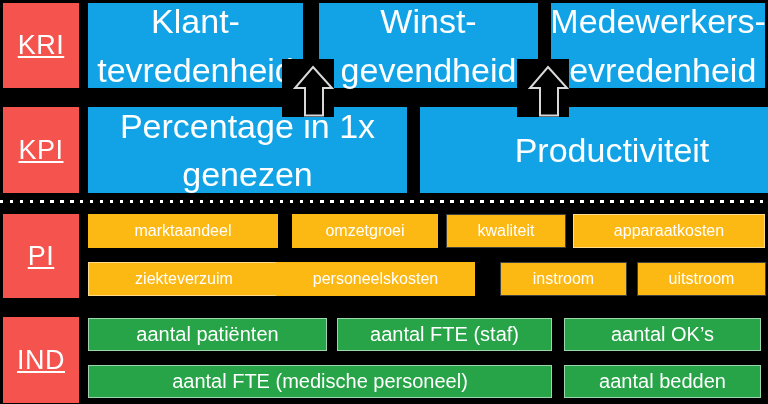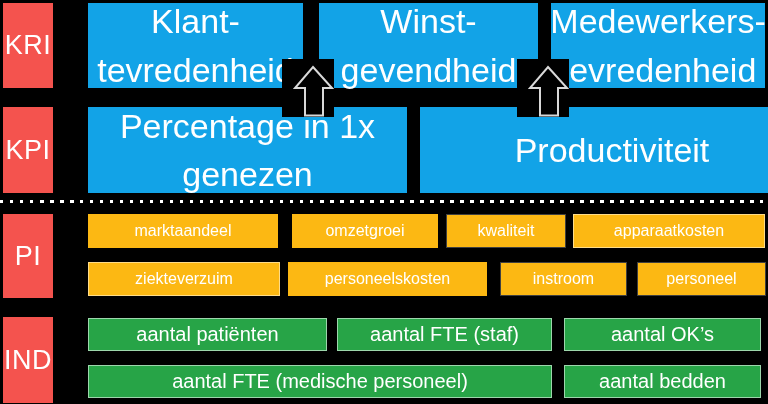--- a/index.html
+++ b/index.html
@@ -2,23 +2,23 @@
 <html style="--background: #000000; --red: #F4534E; --blue: #12A3E7; --amber: #FCB813; --green: #27A447; --text: #FFFFFF; --arrow-outline: #D9D9D9; --separator: #FFFFFF;"><head>
 <meta charset="utf-8">
 <style>
   html,body{margin:0;padding:0;background:#000;}
   .canvas{
     position:relative;width:768px;height:404px;background:var(--background,#000);
     overflow:hidden;font-family:"Liberation Sans",sans-serif;
     -webkit-font-smoothing:antialiased;
   }
   .tag{
-    position:absolute;left:3px;width:50px;background:var(--red,#F4534E);
+    position:absolute;left:3px;width:76px;background:var(--red,#F4534E);
     color:#fff;display:flex;align-items:center;justify-content:center;
-    font-size:27px;letter-spacing:.5px;
+    font-size:27px;letter-spacing:.5px;text-decoration:underline;
   }
   .box{
     position:absolute;display:flex;align-items:center;justify-content:center;
     text-align:center;color:#fff;white-space:pre-line;box-sizing:border-box;
   }
   .blue{background:var(--blue,#12A3E7);font-size:34px;line-height:1.42;}
   .amber{background:var(--amber,#FCB813);font-size:16px;}
   .green{background:var(--green,#27A447);font-size:20px;border:1px solid rgba(255,255,255,0.55);}
   .b-strong{border:1px solid #404040;}
   .b-soft{border:1px solid rgba(255,255,255,0.5);}
@@ -59,23 +59,23 @@
   </svg>
 
   <div class="dotted"></div>
 
   <div class="box amber" style="left:88px;top:214px;width:190px;height:34px">marktaandeel</div>
   <div class="box amber" style="left:292px;top:214px;width:146px;height:34px">omzetgroei</div>
   <div class="box amber b-strong" style="left:446px;top:214px;width:120px;height:34px">kwaliteit</div>
   <div class="box amber b-soft" style="left:573px;top:214px;width:192px;height:34px">apparaatkosten</div>
 
   <div class="box amber b-soft" style="left:88px;top:262px;width:192px;height:34px">ziekteverzuim</div>
-  <div class="box amber" style="left:288px;top:262px;width:199px;height:34px">personeelskosten</div>
+  <div class="box amber" style="left:276px;top:262px;width:199px;height:34px">personeelskosten</div>
   <div class="box amber b-strong" style="left:500px;top:262px;width:127px;height:34px">instroom</div>
-  <div class="box amber b-strong" style="left:637px;top:262px;width:129px;height:34px">personeel</div>
+  <div class="box amber b-strong" style="left:637px;top:262px;width:129px;height:34px">uitstroom</div>
 
   <div class="box green" style="left:88px;top:318px;width:239px;height:33px">aantal patiënten</div>
   <div class="box green" style="left:564px;top:318px;width:197px;height:33px">aantal OK’s</div>
   <div class="box green" style="left:337px;top:318px;width:215px;height:33px">aantal FTE (staf)</div>
 
   <div class="box green" style="left:88px;top:365px;width:464px;height:33px">aantal FTE (medische personeel)</div>
   <div class="box green" style="left:564px;top:365px;width:197px;height:33px">aantal bedden</div>
 
 </div>
 

